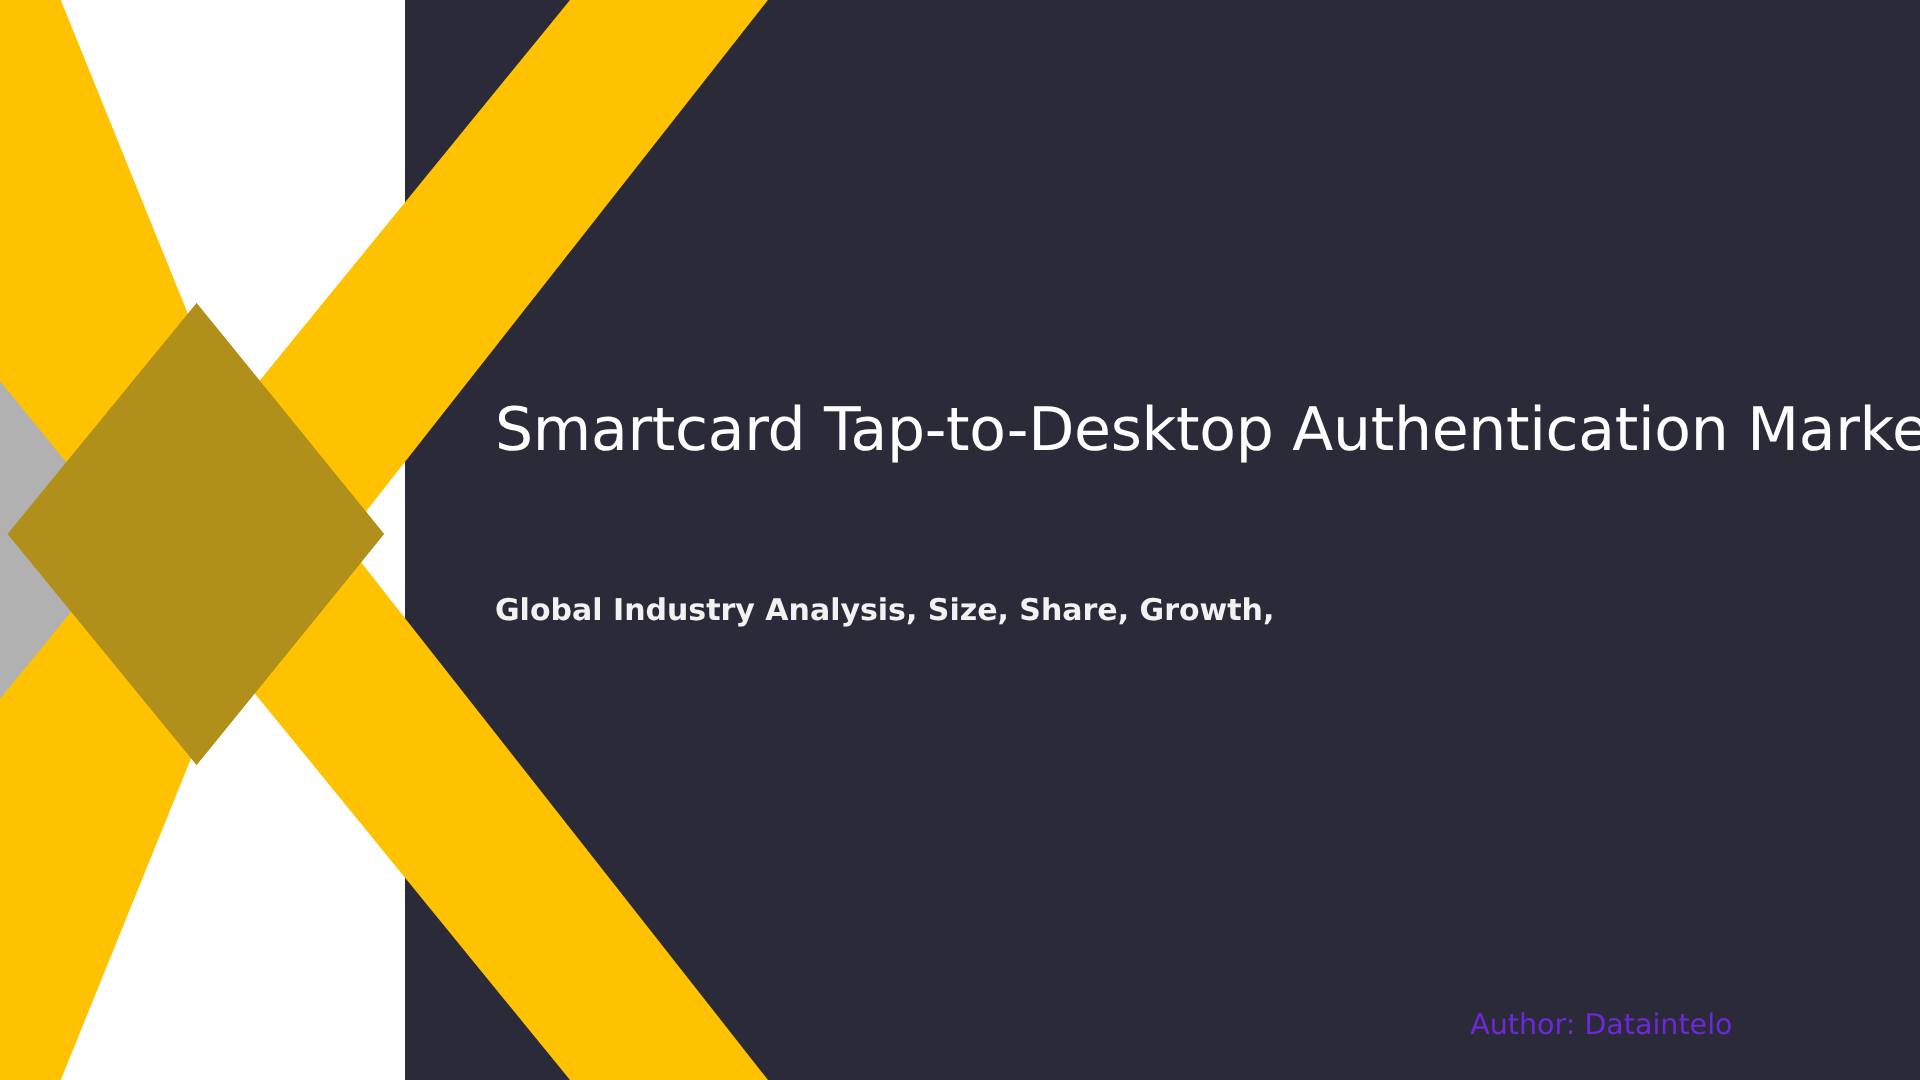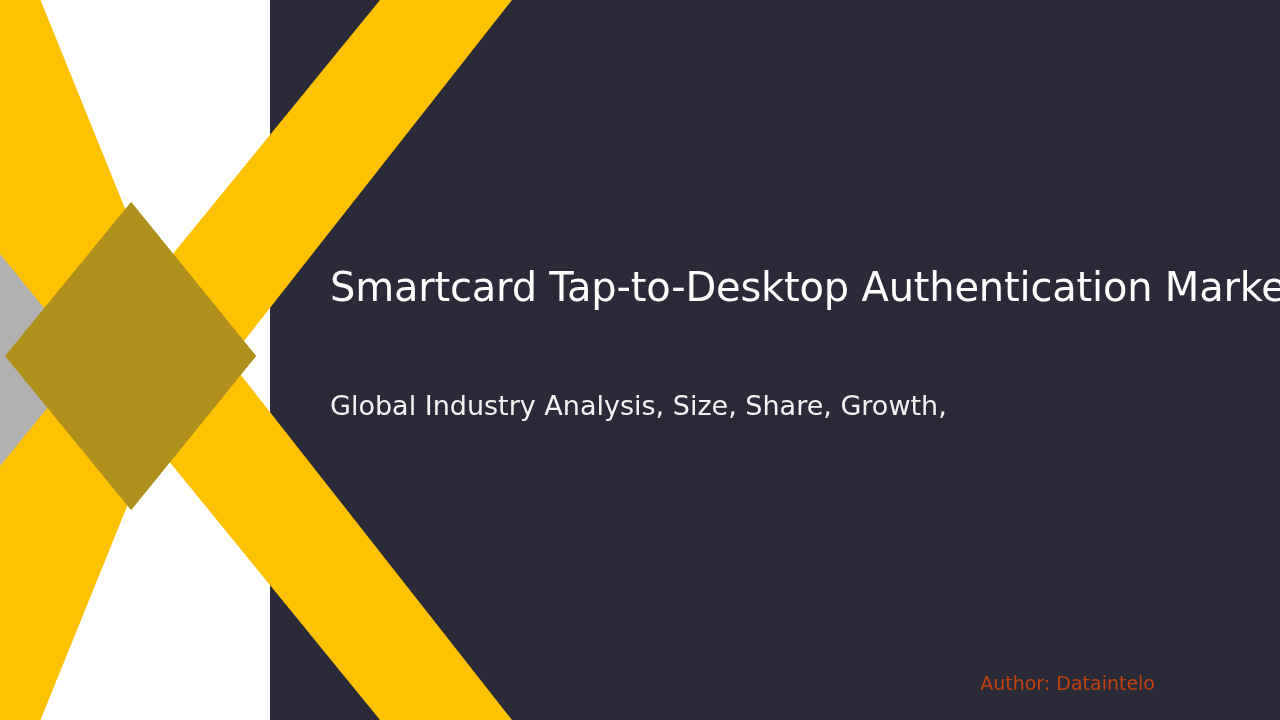--- a/index.html
+++ b/index.html
@@ -58,42 +58,42 @@
   #subtitle-block {
     position: absolute;
     left: 330px;
     top: 384px;
     width: 720px;
   }
 
   .cover-subtitle {
     margin: 0;
     font-family: "DejaVu Sans", "Liberation Sans", sans-serif;
-    font-weight: 400;
-    font-size: 27px;
+    font-weight: 700;
+    font-size: 20px;
     line-height: 44px;
     color: #f2f2f2;
   }
   .cover-subtitle .sub-line {
     display: block;
   }
 
   #author-block {
     position: absolute;
     right: 125px;
     top: 670px;
   }
 
   .cover-author {
     margin: 0;
     font-family: "DejaVu Sans", "Liberation Sans", sans-serif;
     font-weight: 400;
     font-size: 19px;
     line-height: 26px;
-    color: #c2410c;
+    color: #6d28d9;
     white-space: nowrap;
     text-align: left;
   }
 </style>
 </head>
 <body>
 
 <div id="slide">
 
   <svg id="artwork" viewBox="0 0 1280 720" preserveAspectRatio="none">

